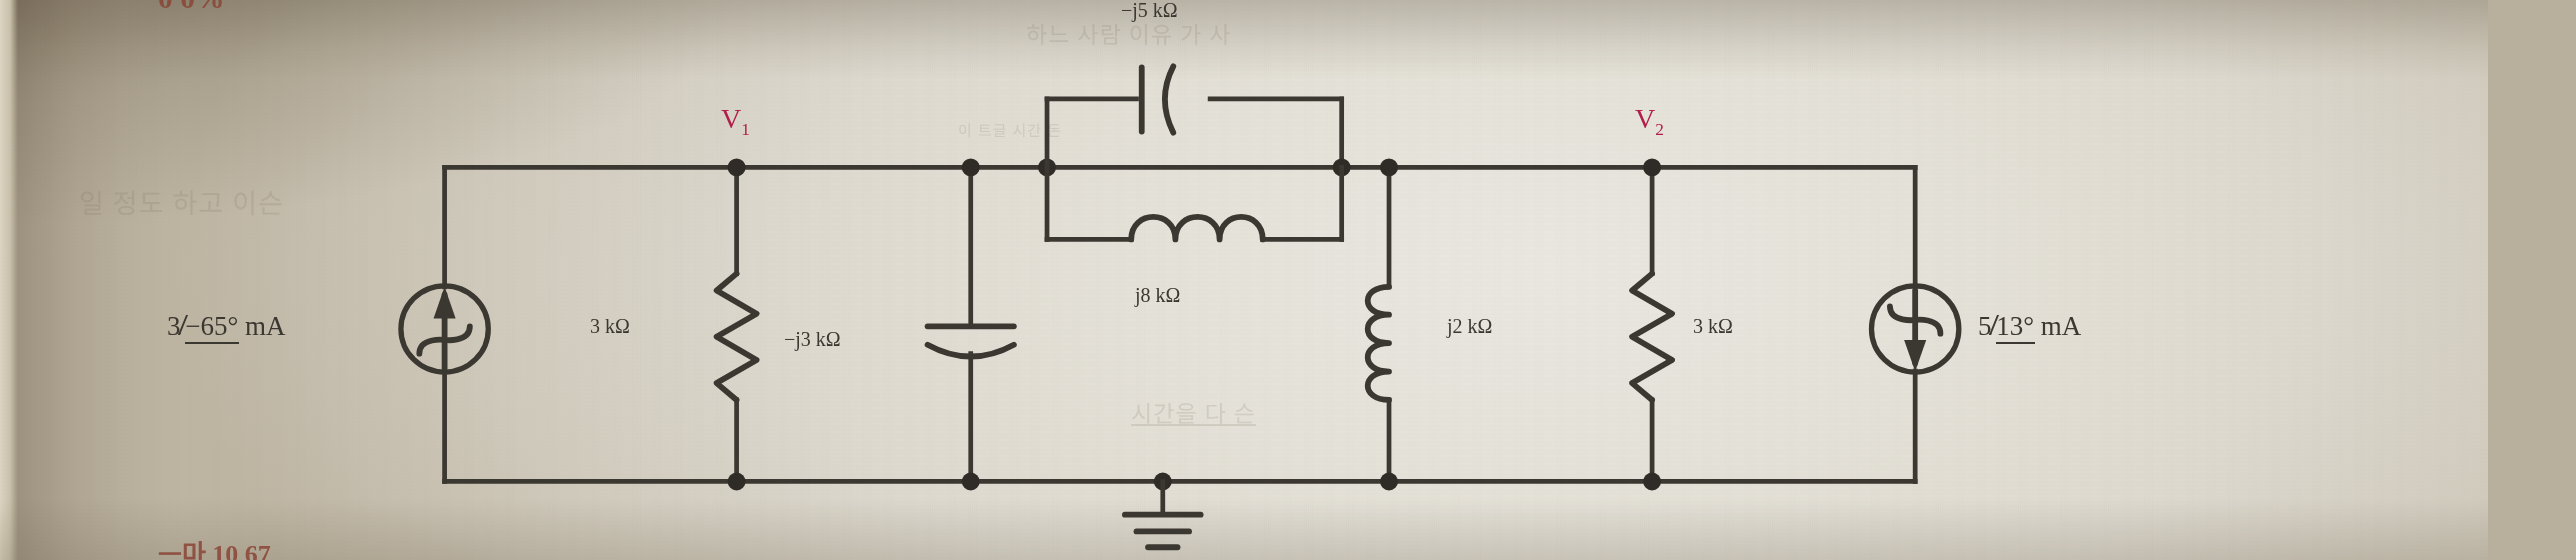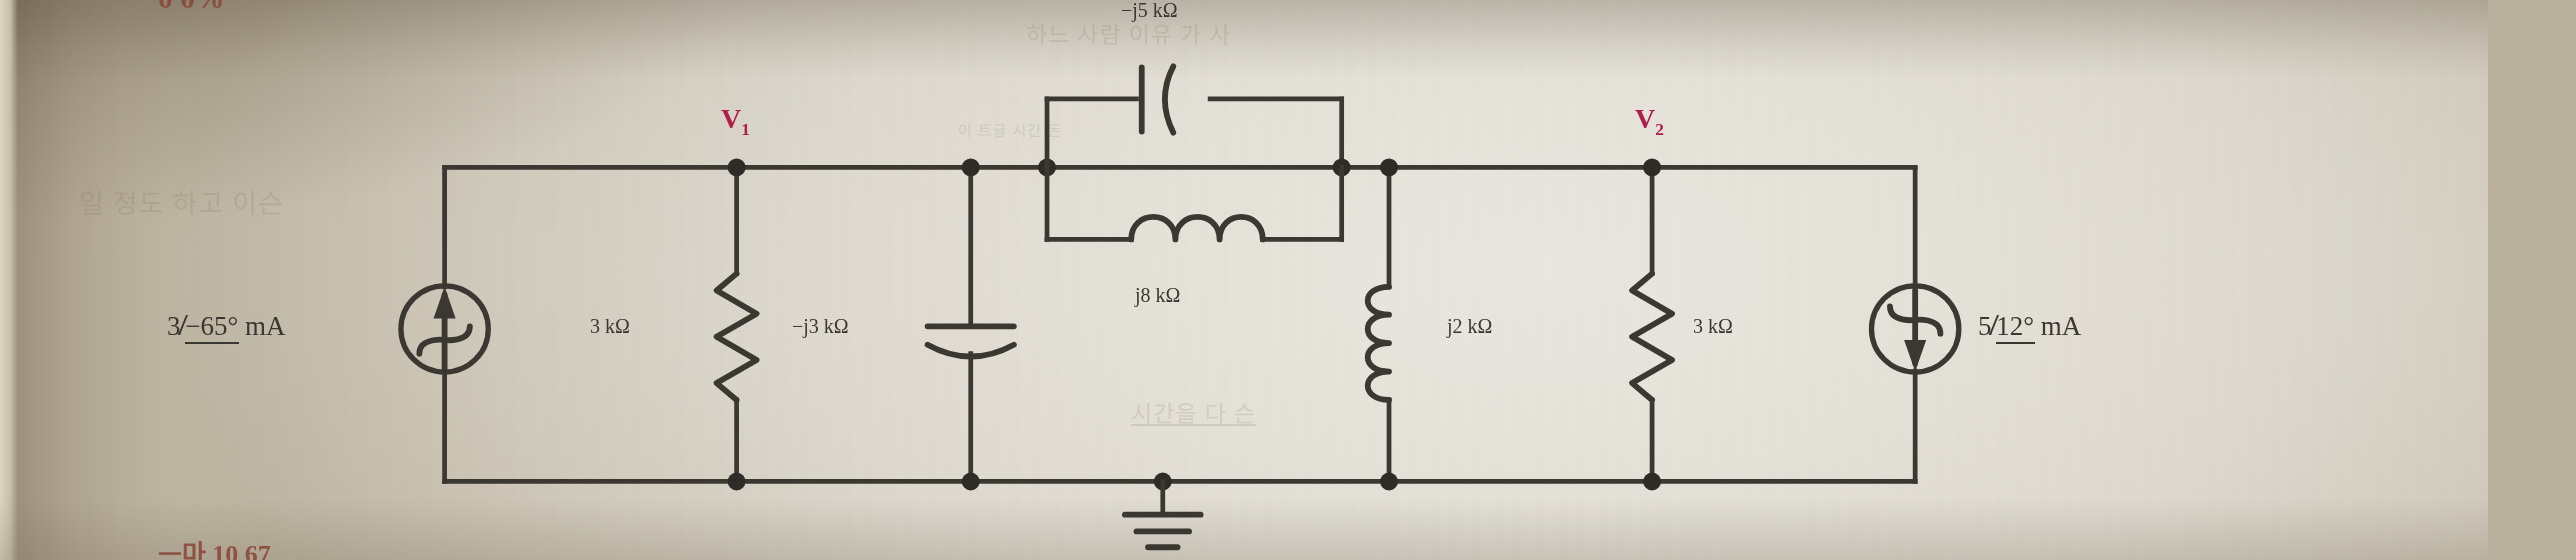--- a/index.html
+++ b/index.html
@@ -81,21 +81,21 @@
     font-family: "Liberation Serif", serif;
     white-space: nowrap;
     user-select: none;
   }
   .lbl.val   { font-size: 20px; }
   .lbl.src   { font-size: 27px; }
   .node-lbl {
     position: absolute;
     color: #b21e4b;
     font-family: "Liberation Serif", serif;
-    font-weight: bold;
+    font-weight: normal;
     font-size: 28px;
     white-space: nowrap;
     user-select: none;
   }
   .node-lbl sub { font-size: 0.62em; }
   .ang { position: relative; display: inline-block; padding-left: 1.6px; }
   
   .angle-mark {
     display: inline-block;
     position: relative;
@@ -255,26 +255,26 @@
   </div>
   <div class="node-lbl" style="left:1635px; top:103px;">
     <span>V</span><sub>2</sub>
   </div>
 
   <div class="lbl src" style="left:167px; top:311px;">
     <span>3</span><span class="ang"><span class="angle-mark" style="width:0;height:18px;border-left-width:2.1px;"></span></span><span class="phasor"><span>−65°</span><span class="bar"></span></span>&nbsp;<span>mA</span>
   </div>
 
   <div class="lbl src" style="left:1978px; top:311px;">
-    <span>5</span><span class="ang"><span class="angle-mark" style="width:0;height:18px;border-left-width:2.1px;"></span></span><span class="phasor"><span>12°</span><span class="bar"></span></span>&nbsp;<span>mA</span>
+    <span>5</span><span class="ang"><span class="angle-mark" style="width:0;height:18px;border-left-width:2.1px;"></span></span><span class="phasor"><span>13°</span><span class="bar"></span></span>&nbsp;<span>mA</span>
   </div>
 
   <div class="lbl val" style="left:590px; top:315px;">3 kΩ</div>
 
-  <div class="lbl val" style="left:784px; top:315px;margin-left:8px;">−j3 kΩ</div>
+  <div class="lbl val" style="left:784px; top:328px;">−j3 kΩ</div>
 
   <div class="lbl val" style="left:1121px; top:-1.1px;">−j5 kΩ</div>
 
   <div class="lbl val" style="left:1135px; top:284px;">j8 kΩ</div>
 
   <div class="lbl val" style="left:1431px; top:315px;margin-left:16px;">j2 kΩ</div>
 
   <div class="lbl val" style="left:1693px; top:315px;">3 kΩ</div>
 
 </div>

